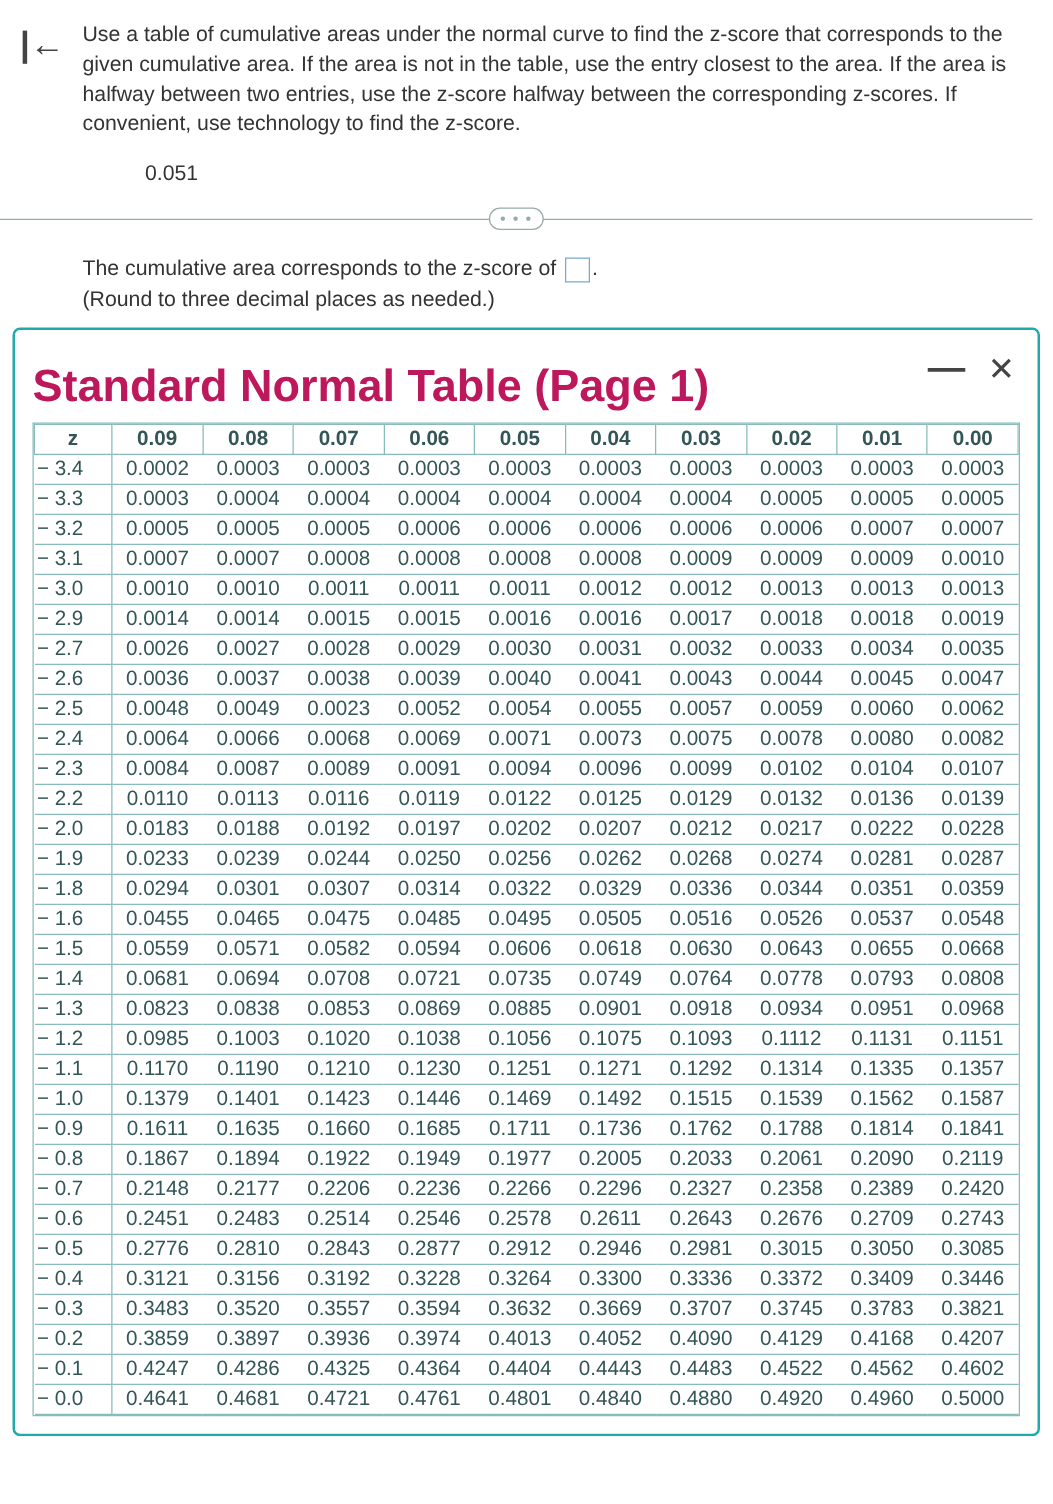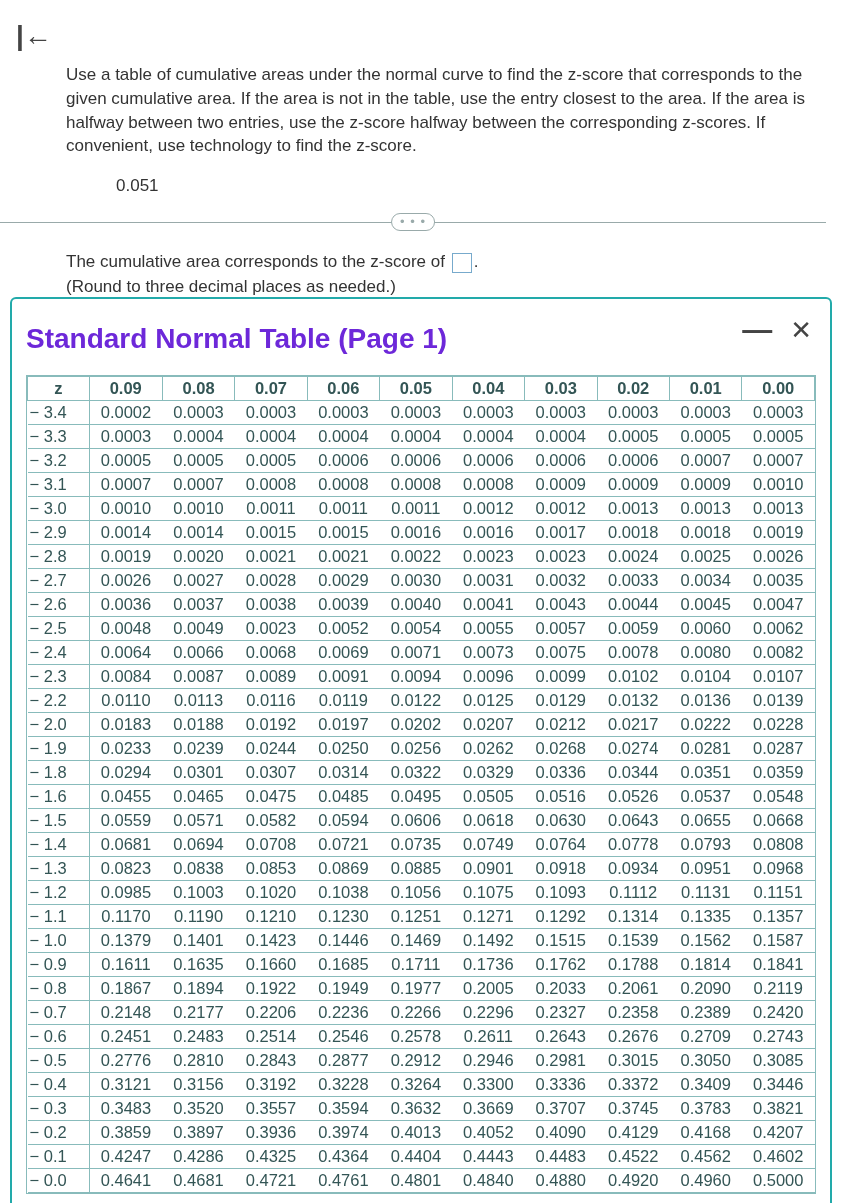--- a/index.html
+++ b/index.html
@@ -1,33 +1,33 @@
 <!DOCTYPE html>
 <html><head>
 <meta charset="utf-8">
 <style>
   * { box-sizing: border-box; margin: 0; padding: 0; }
   body { font-family: Arial, Helvetica, sans-serif; background: #fff; width: 842px; color: #333; font-size: 17px; }
   .top-section { display: flex; padding: 16px 16px 0 16px; }
   .back-col { width: 50px; flex-shrink: 0; padding-top: 4px; }
   .back-icon { font-size: 28px; font-weight: bold; color: #444; }
   .content-col { flex: 1; padding-right: 16px; }
-  .instructions { line-height: 1.4; margin-bottom: 18px; margin-top: 47px; }
+  .instructions { line-height: 1.4; margin-bottom: 18px; }
   .value { margin-left: 50px; margin-bottom: 16px; }
   .divider-row { position: relative; height: 20px; margin-left: -66px; margin-right: -16px; margin-bottom: 20px; }
   .divider-line { position: absolute; top: 50%; left: 0; right: 0; border-top: 1px solid #9aa; }
   .divider-pill { position: absolute; left: 50%; top: 50%; transform: translate(-50%, -50%); background: #fff; border: 1px solid #9aa; border-radius: 10px; padding: 0 8px; color: #9aa; font-size: 13px; line-height: 16px; letter-spacing:1px; }
   .answer-row { margin-bottom: 4px; }
   .answer-box { display: inline-block; width: 20px; height: 20px; border: 1px solid #7ac; vertical-align: middle; margin: 0 2px; }
-  .hint { }
+  .hint { margin-bottom: 12px; }
   .modal { margin: 0 10px; border: 2px solid #2aa; border-radius: 6px; position: relative; background: #fff; padding: 24px 14px 14px 14px; }
   .modal-controls { position: absolute; top: 16px; right: 18px; display: flex; gap: 18px; align-items: center; }
   .minimize { font-size: 30px; font-weight: bold; color: #444; line-height: 10px; }
   .close { font-size: 26px; color: #444; }
-  .modal-title { font-size: 28px; color: #6d28d9; margin-bottom: 20px; }
+  .modal-title { font-size: 36px; color: #be185d; margin-bottom: 8px; }
   .table-scroll { border: 1px solid #8bb; padding: 0; overflow-x: auto; }
   table.zt { border-collapse: collapse; width: 100%; font-size: 16.5px; color: #355; }
   table.zt th, table.zt td { border: 1px solid #8bb; padding: 2px 2px; text-align: center; white-space: nowrap; }
   table.zt th.zh { width: 44px; }
   table.zt tbody td:first-child { text-align: left; padding-right:22px;}
   table.zt td.valcell { font-variant-numeric: tabular-nums; }
   table.zt td { border-left: none; border-right: none;}
   table.zt td:first-child, table.zt th:first-child { border-right: 1px solid #8bb; }
   table.zt th { font-weight: bold; }
 </style>
@@ -148,33 +148,20 @@
             <td class="valcell">0.0015</td>
             <td class="valcell">0.0015</td>
             <td class="valcell">0.0016</td>
             <td class="valcell">0.0016</td>
             <td class="valcell">0.0017</td>
             <td class="valcell">0.0018</td>
             <td class="valcell">0.0018</td>
             <td class="valcell">0.0019</td>
           </tr>
           <tr>
-            <td>− 2.8</td>
-            <td class="valcell">0.0019</td>
-            <td class="valcell">0.0020</td>
-            <td class="valcell">0.0021</td>
-            <td class="valcell">0.0021</td>
-            <td class="valcell">0.0022</td>
-            <td class="valcell">0.0023</td>
-            <td class="valcell">0.0023</td>
-            <td class="valcell">0.0024</td>
-            <td class="valcell">0.0025</td>
-            <td class="valcell">0.0026</td>
-          </tr>
-          <tr>
             <td>− 2.7</td>
             <td class="valcell">0.0026</td>
             <td class="valcell">0.0027</td>
             <td class="valcell">0.0028</td>
             <td class="valcell">0.0029</td>
             <td class="valcell">0.0030</td>
             <td class="valcell">0.0031</td>
             <td class="valcell">0.0032</td>
             <td class="valcell">0.0033</td>
             <td class="valcell">0.0034</td>

